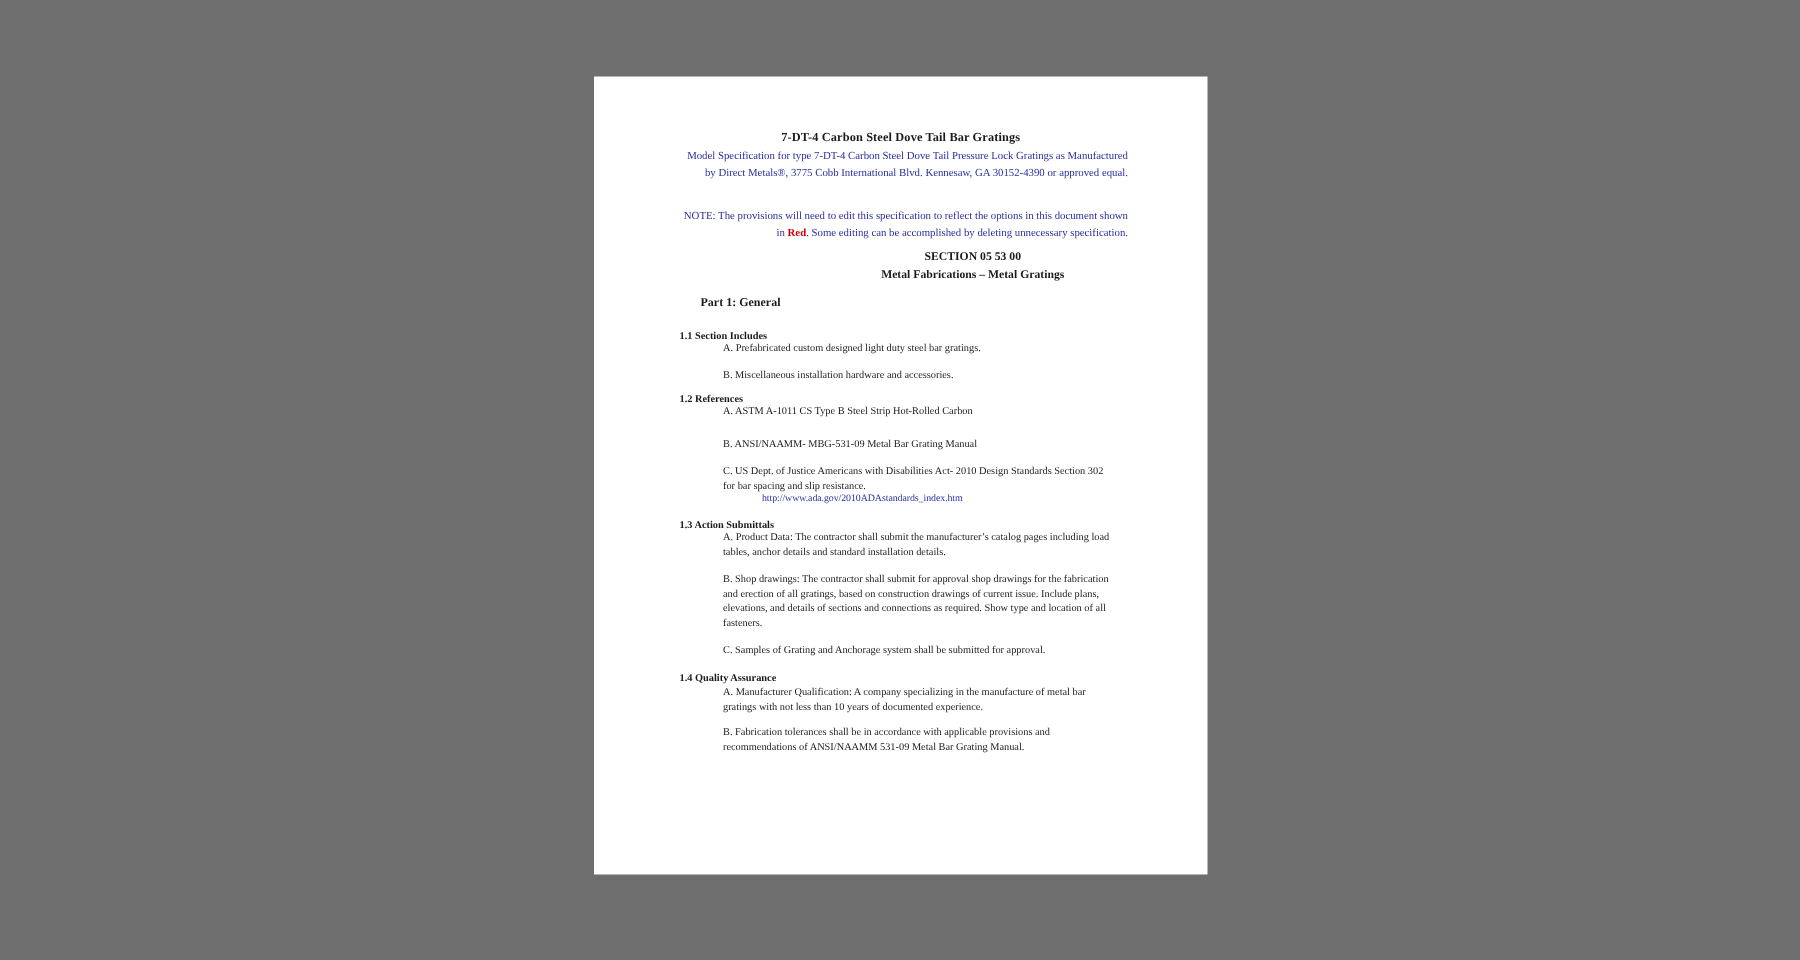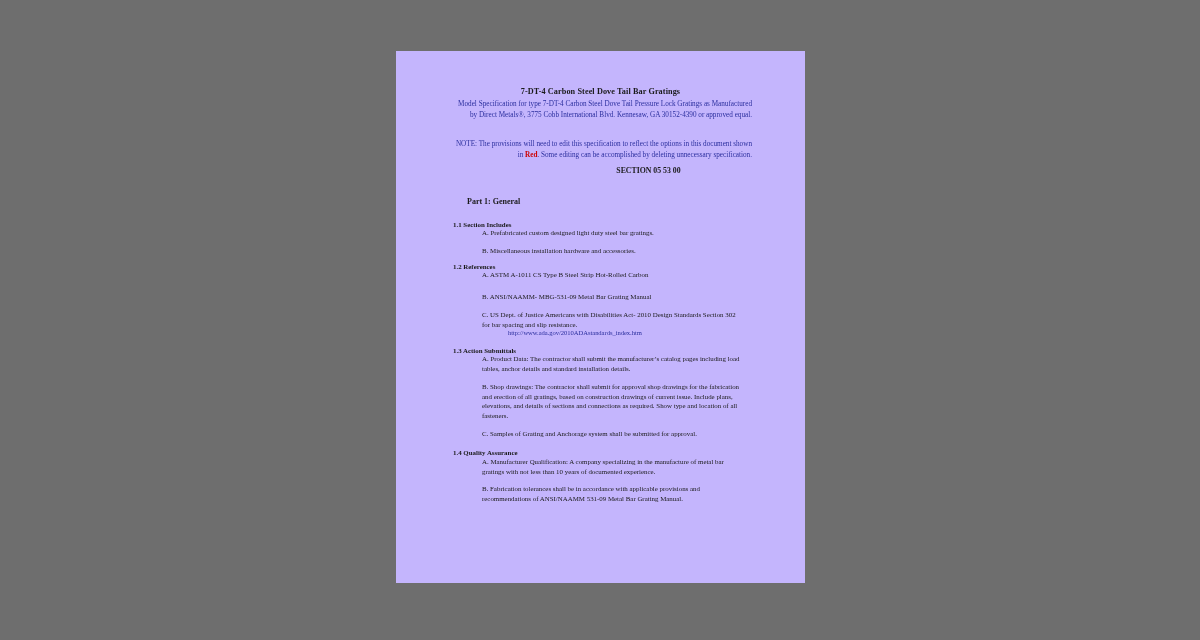--- a/index.html
+++ b/index.html
@@ -17,21 +17,21 @@
     position: relative;
     width: 1200px;
     height: 640px;
   }
   .page {
     position: absolute;
     left: 396px;
     top: 51px;
     width: 409px;
     height: 532px;
-    background: #c4b5fd;
+    background: #ffffff;
     box-shadow: 0 0 0 0 rgba(0,0,0,0);
     overflow: hidden;
   }
   .page-inner {
     position: absolute;
     left: 0;
     top: 0;
     width: 409px;
     height: 532px;
   }
@@ -142,20 +142,21 @@
 
       <div class="doc-title">7-DT-4 Carbon Steel Dove Tail Bar Gratings</div>
 
       <div class="blue-para intro">Model Specification for type 7-DT-4 Carbon Steel Dove Tail Pressure Lock Gratings as Manufactured by Direct Metals®, 3775 Cobb International Blvd. Kennesaw, GA 30152-4390 or approved equal.</div>
 
       <div class="blue-para note">
         <span>NOTE:  The provisions will need to edit this specification to reflect the options in this document shown in </span><span class="red-word">Red</span><span>.  Some editing can be accomplished by deleting unnecessary specification.</span>
       </div>
 
       <div class="section-head l1">SECTION 05 53 00</div>
+      <div class="section-head l2">Metal Fabrications – Metal Gratings</div>
 
       <div class="part-head">Part 1: General</div>
 
       <div class="art-head a11">1.1 Section Includes</div>
       <div class="item i-11a">A. Prefabricated custom designed light duty steel bar gratings.</div>
       <div class="item i-11b">B. Miscellaneous installation hardware and accessories.</div>
 
       <div class="art-head a12">1.2 References</div>
       <div class="item i-12a">A.  ASTM A-1011 CS Type B Steel Strip Hot-Rolled Carbon</div>
       <div class="item i-12b">B. ANSI/NAAMM- MBG-531-09 Metal Bar Grating Manual</div>

